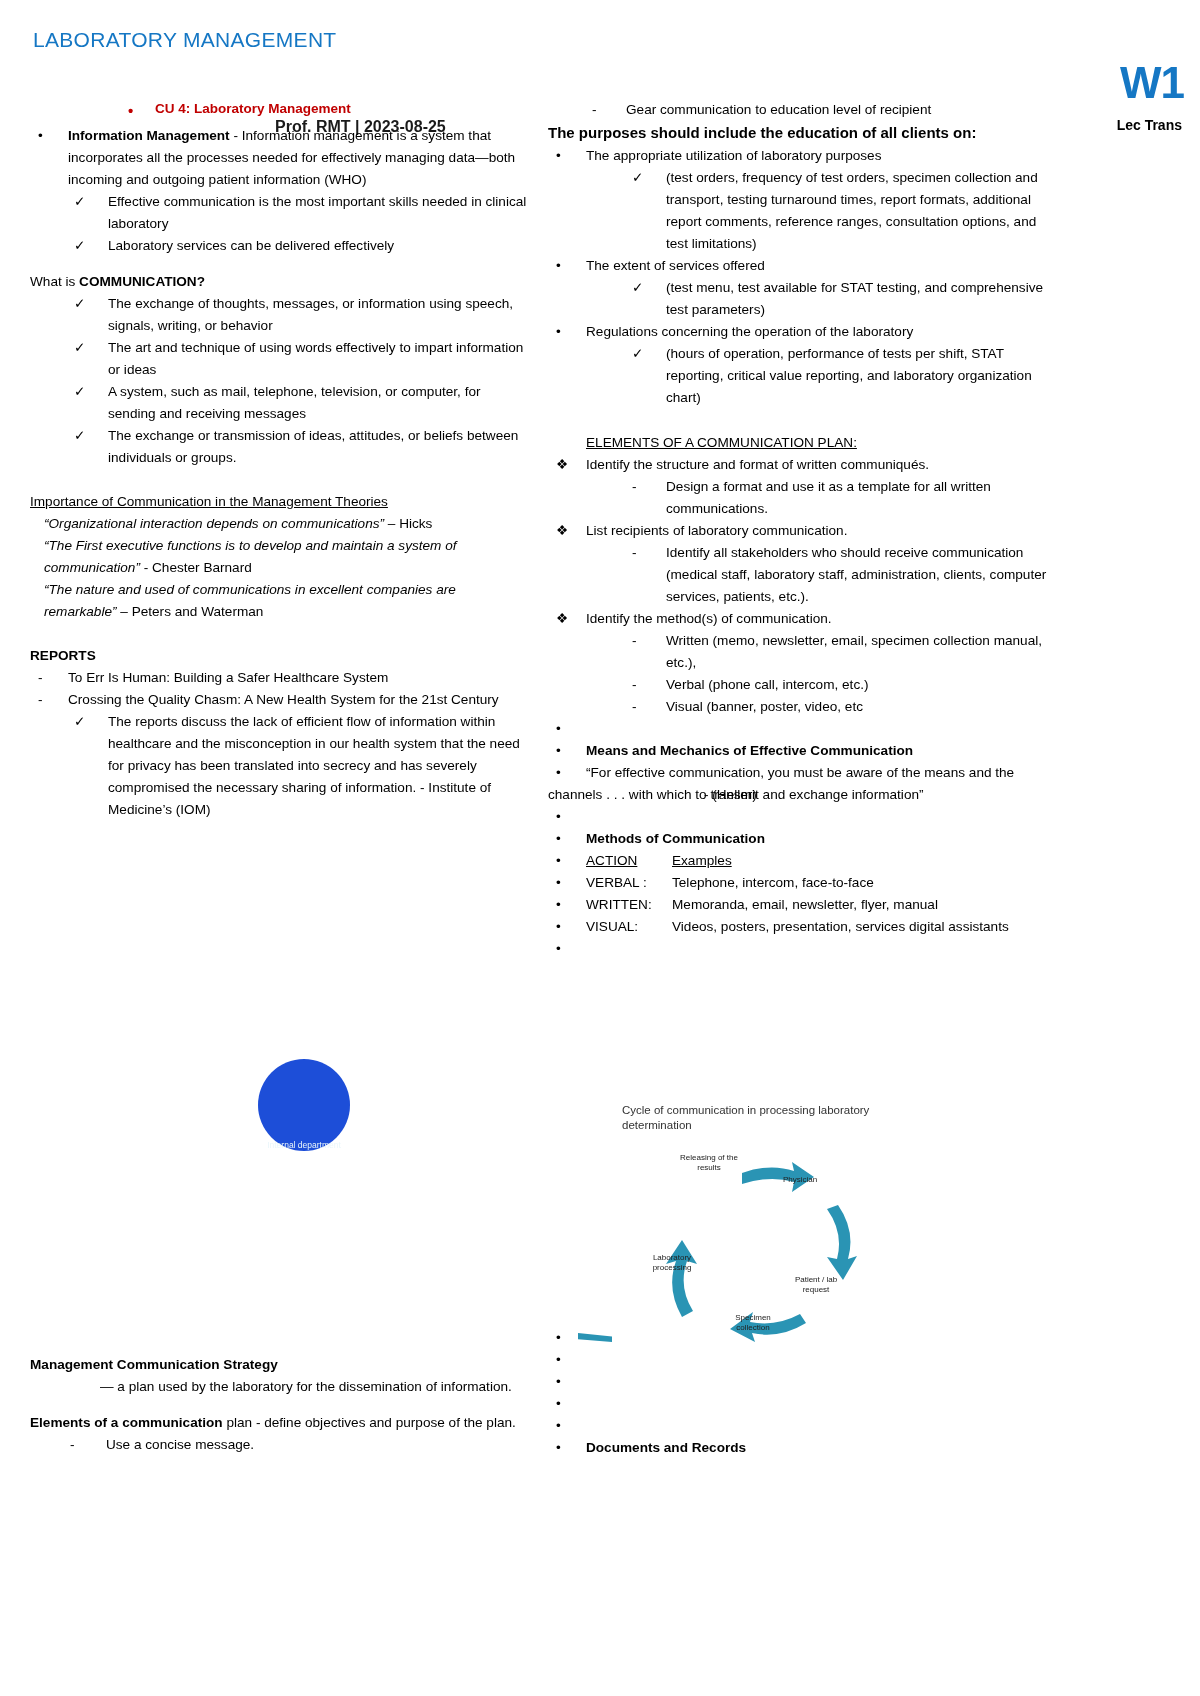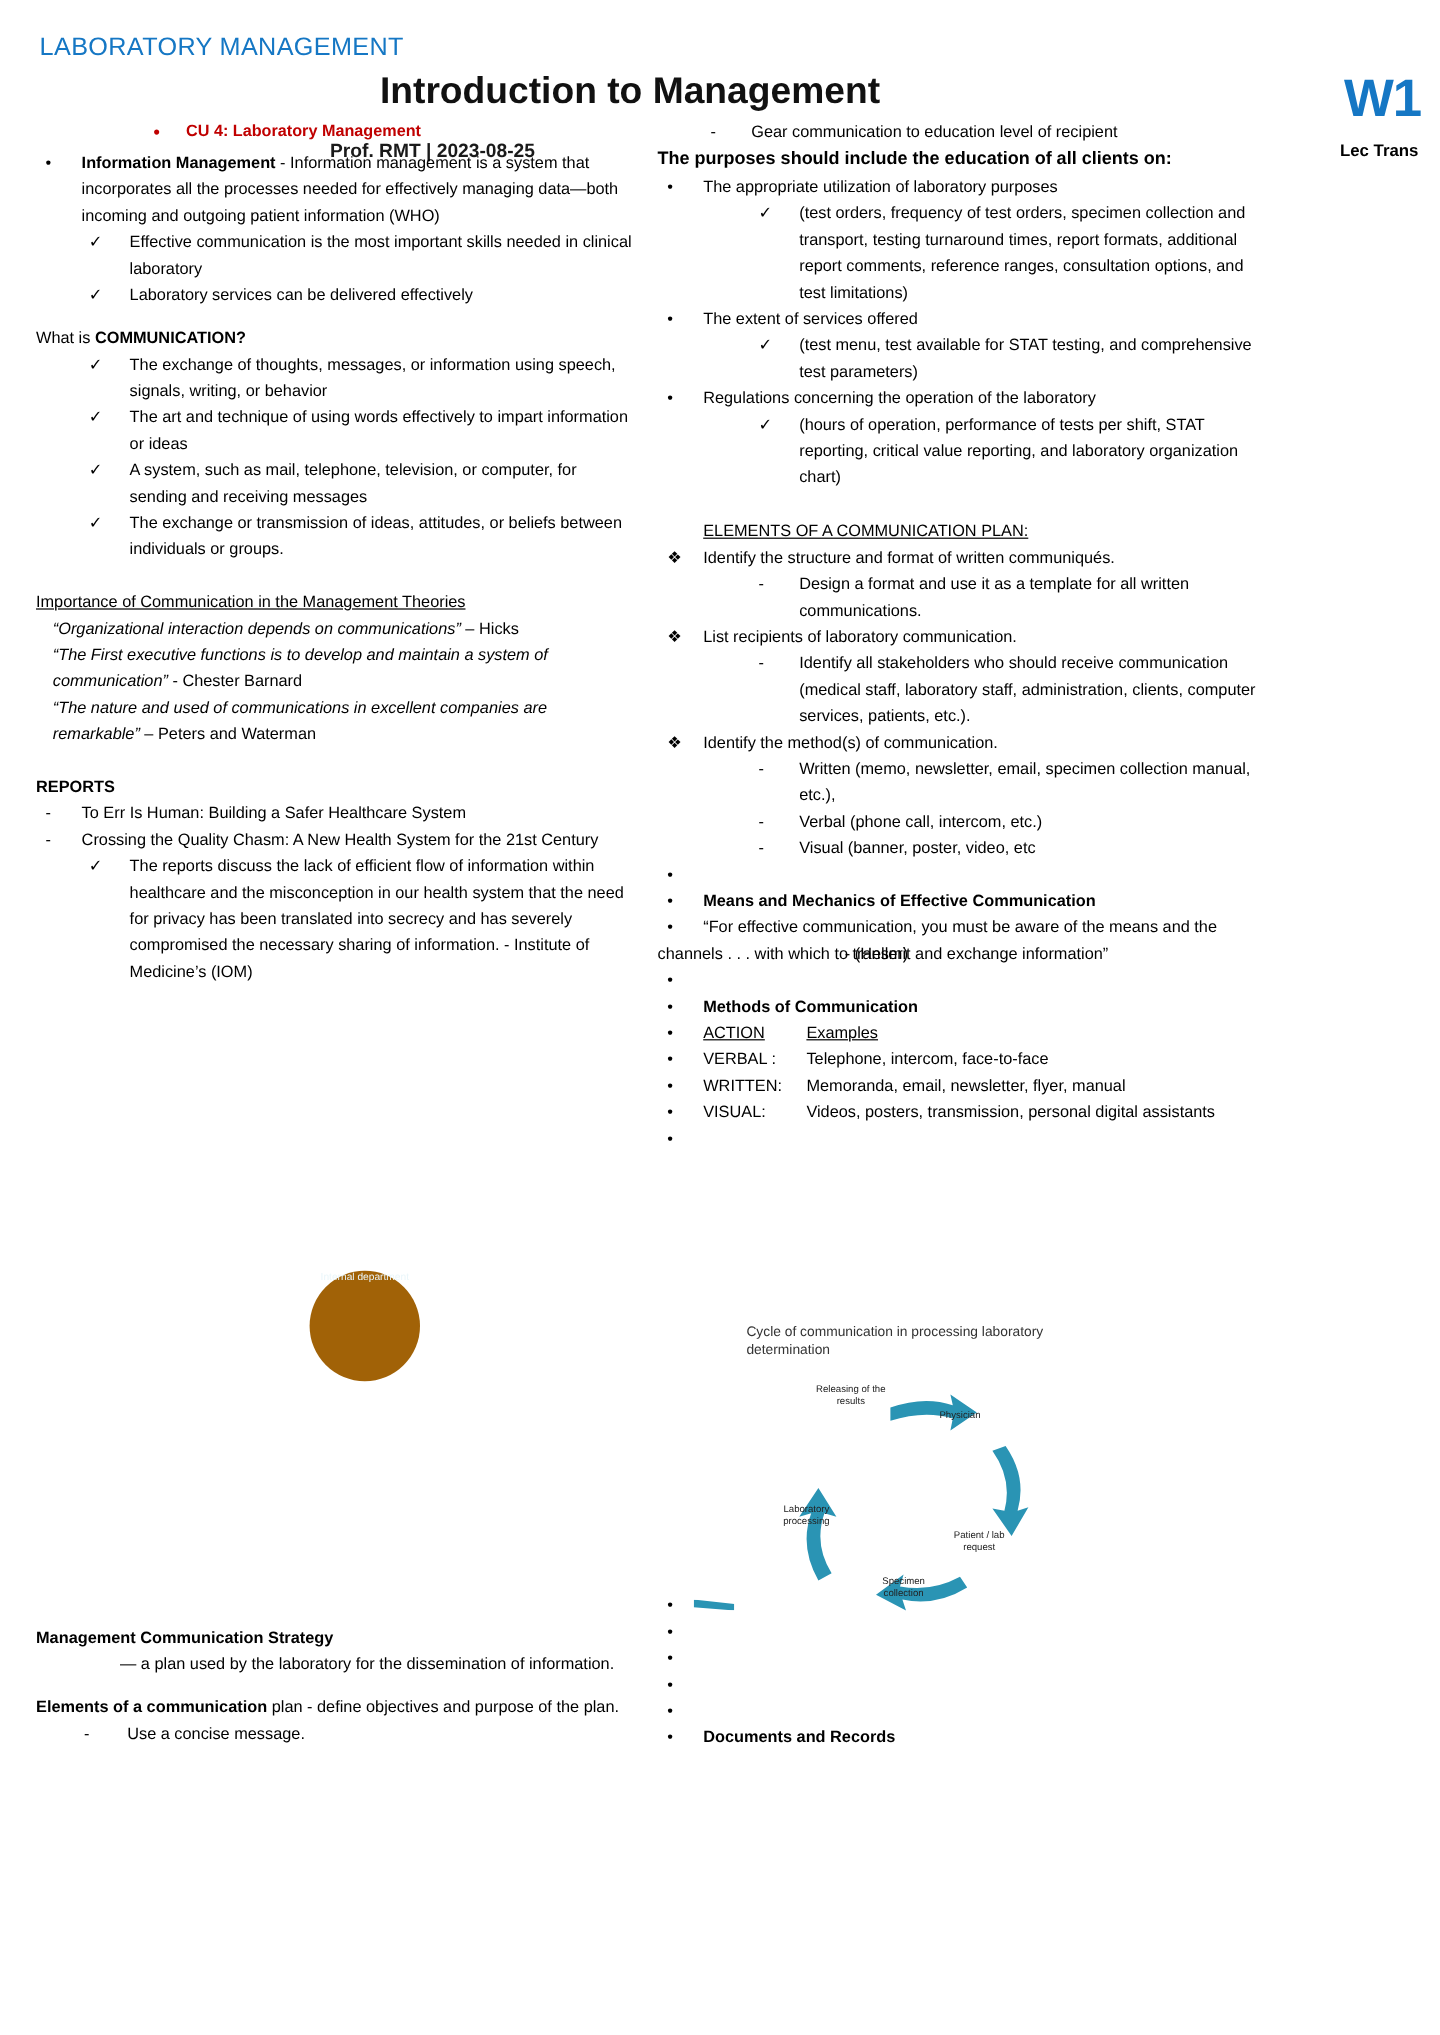--- a/index.html
+++ b/index.html
@@ -65,22 +65,22 @@
   .it  { font-style:italic; }
   .u   { text-decoration:underline; }
   .gap { height:14px; }
   .gap-s { height:8px; }
   .plain { padding-left:0; }
 
   
   .circle {
     position:absolute; left:258px; top:1059px;
     width:92px; height:92px; border-radius:50%;
-    background:#a16207;
-    display:flex; align-items:flex-start; justify-content:center;
+    background:#1d4ed8;
+    display:flex; align-items:flex-end; justify-content:center;
     text-align:center;
     color:#eaf6fa; font-size:8.5px; line-height:1.25;
   }
 
   
   .cycle-cap {
     position:absolute; left:622px; top:1103px; width:310px;
     font-size:11.5px; color:#333; line-height:1.3;
   }
   .cycle { position:absolute; left:630px; top:1145px; width:260px; height:230px; }
@@ -106,21 +106,20 @@
     width:34px; height:9px; background:#2a94b4;
     clip-path:polygon(0 0,100% 40%,100% 100%,0 70%);
   }
 </style>
 </head>
 <body>
 
 <div class="page">
 
   <div class="hdr-lab">LABORATORY MANAGEMENT</div>
-  <div class="hdr-title">Introduction to Management</div>
   <div class="hdr-cu">
     <span class="bul">•</span>
     <span>CU 4: Laboratory Management</span>
   </div>
   <div class="hdr-sub">Prof. RMT | 2023-08-25</div>
   <div class="w1">W1</div>
   <div class="lectrans">Lec Trans</div>
 
   <div class="col col-l">
 
@@ -324,21 +323,21 @@
     <div class="li lvl1">
       <span class="mk">•</span>
       <span class="tx"><span style="display:inline-block;width:86px">VERBAL :</span><span>Telephone, intercom, face-to-face</span></span>
     </div>
     <div class="li lvl1">
       <span class="mk">•</span>
       <span class="tx"><span style="display:inline-block;width:86px">WRITTEN:</span><span>Memoranda, email, newsletter, flyer, manual</span></span>
     </div>
     <div class="li lvl1">
       <span class="mk">•</span>
-      <span class="tx"><span style="display:inline-block;width:86px">VISUAL:</span><span>Videos, posters, transmission, personal digital assistants</span></span>
+      <span class="tx"><span style="display:inline-block;width:86px">VISUAL:</span><span>Videos, posters, presentation, services digital assistants</span></span>
     </div>
 
     <div class="li lvl1">
       <span class="mk">•</span>
       <span class="tx">&nbsp;</span>
     </div>
   </div>
 
   <div class="cycle-cap">Cycle of communication in processing laboratory determination</div>
   <div class="cycle">

